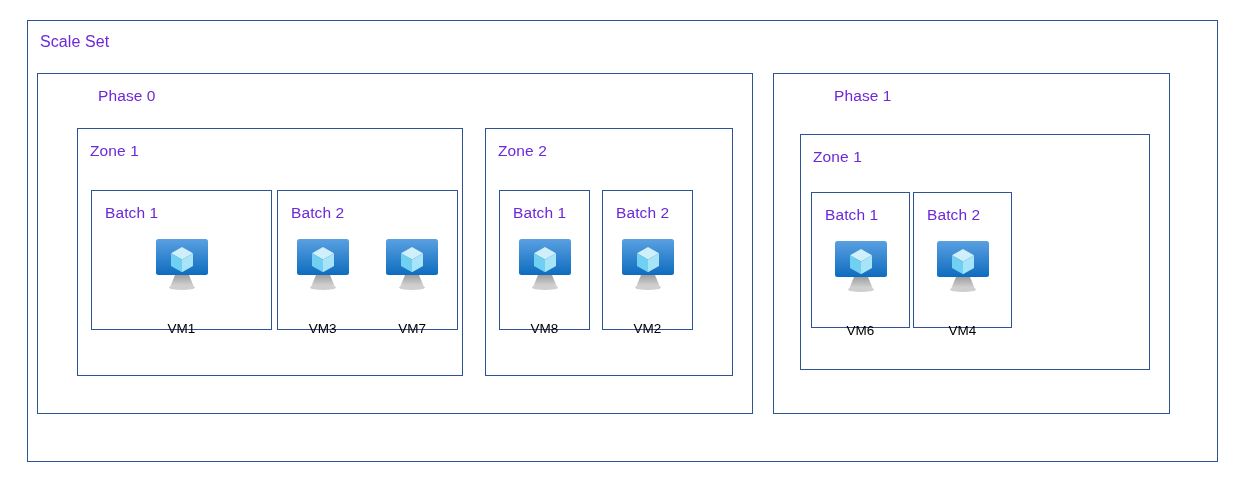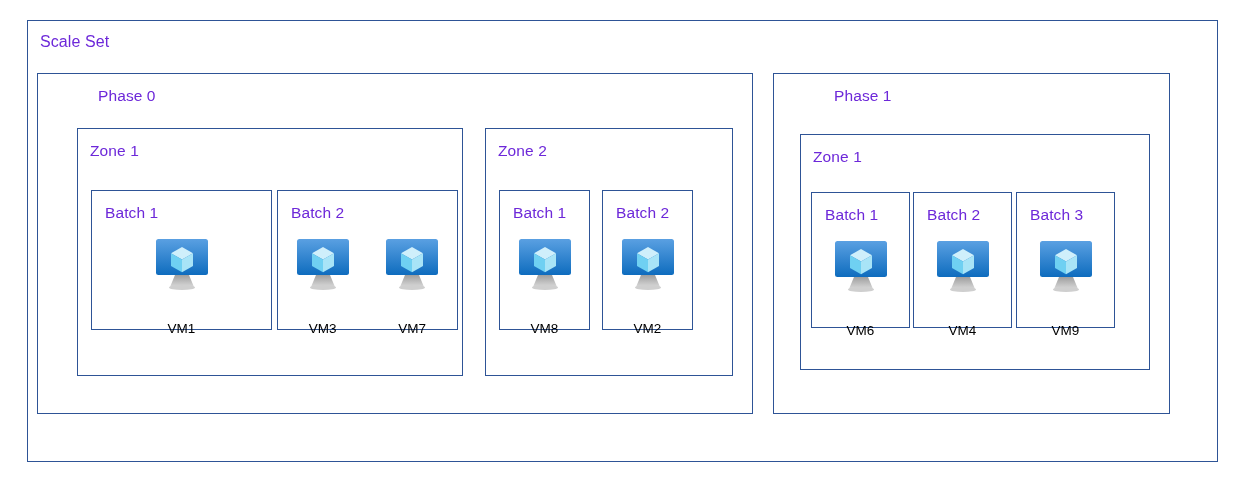--- a/index.html
+++ b/index.html
@@ -312,32 +312,14 @@
             <path d="M27 10 L38 16.3 L27 22.6 L16 16.3 Z" fill="#CFEFFB"></path>
             <path d="M16 16.3 L27 22.6 L27 35.2 L16 28.9 Z" fill="#6FD0F2"></path>
             <path d="M38 16.3 L27 22.6 L27 35.2 L38 28.9 Z" fill="#A8E4F7"></path>
           </svg>
         </span>
         <span class="vm-label">VM4</span>
       </div>
     </div>
   </div>
 
-  <div class="box batch" id="batch-p1z1-3">
-    <span class="box-label">Batch 3</span>
-    <div class="vm-row single">
-      <div class="vm">
-        <span class="vm-icon">
-          <svg viewBox="0 0 54 58" width="54" height="58" aria-hidden="true">
-            <path d="M20 38 h14 l5 12 h-24 z" fill="url(#sg1)"></path>
-            <ellipse cx="27" cy="50.5" rx="13" ry="2.6" fill="#CFCFCF"></ellipse>
-            <rect x="1" y="2" width="52" height="36" rx="2.5" fill="url(#mg1)"></rect>
-            <path d="M27 10 L38 16.3 L27 22.6 L16 16.3 Z" fill="#CFEFFB"></path>
-            <path d="M16 16.3 L27 22.6 L27 35.2 L16 28.9 Z" fill="#6FD0F2"></path>
-            <path d="M38 16.3 L27 22.6 L27 35.2 L38 28.9 Z" fill="#A8E4F7"></path>
-          </svg>
-        </span>
-        <span class="vm-label">VM9</span>
-      </div>
-    </div>
-  </div>
 
 </div>
 
 </body></html>

